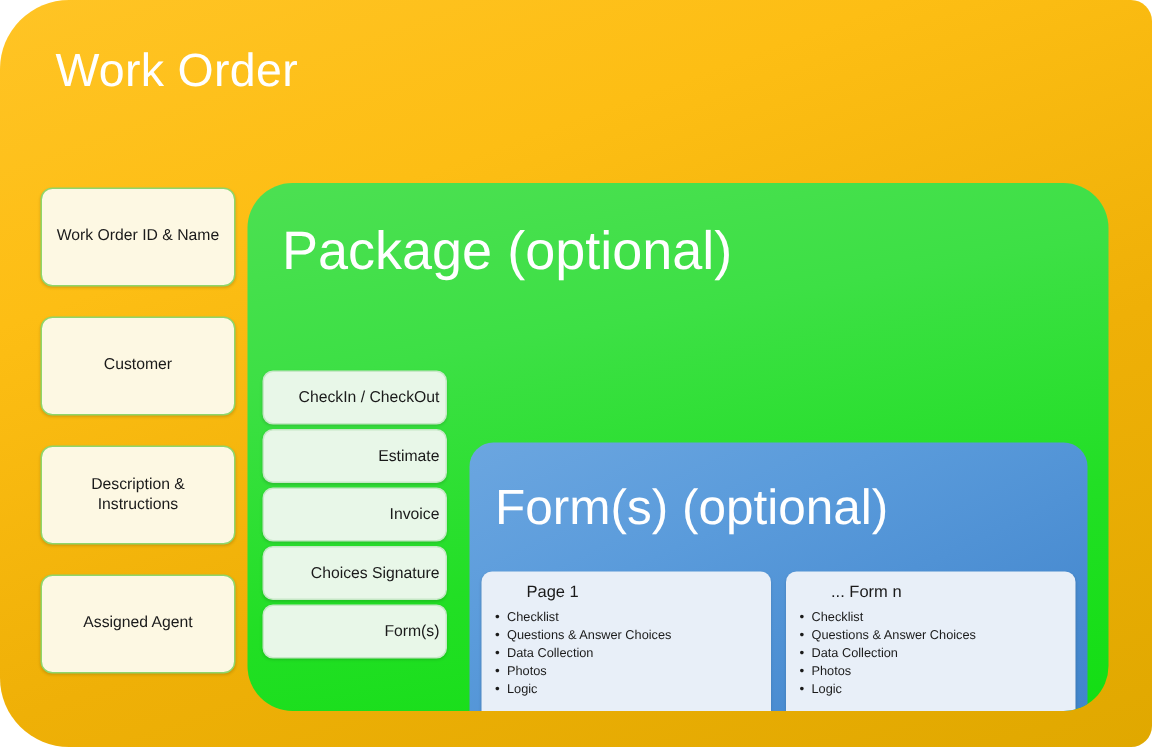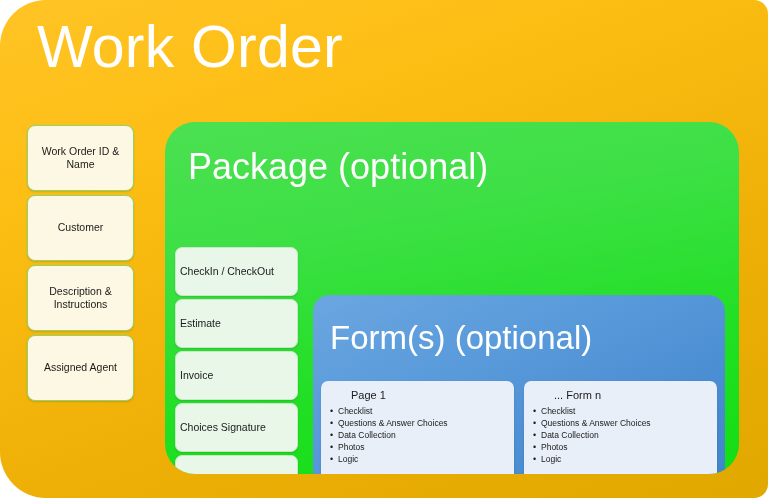--- a/index.html
+++ b/index.html
@@ -23,37 +23,37 @@
     height: 498px;
     border-radius: 46px 14px 14px 46px;
     background: linear-gradient(160deg, #FFC425 0%, #FDBE14 28%, #EFB007 62%, #E0A800 100%);
     box-sizing: border-box;
     overflow: hidden;
   }
   #work-order-title {
     position: absolute;
     left: 37px;
     top: 18px;
-    font-size: 59px;
+    font-size: 31px;
     line-height: 58px;
     color: #ffffff;
     font-weight: normal;
     letter-spacing: 0.2px;
     white-space: nowrap;
   }
 
   
   #work-order-attributes {
     position: absolute;
     left: 27px;
     top: 125px;
-    width: 107px;
+    width: 130px;
     display: flex;
     flex-direction: column;
-    gap: 4px;
+    gap: 20px;
   }
   .attr-box {
     height: 66px;
     border-radius: 8px;
     background: #FDF8E3;
     border: 1px solid #8FD66A;
     box-sizing: border-box;
     display: flex;
     align-items: center;
     justify-content: center;
@@ -91,28 +91,28 @@
   #package-features {
     position: absolute;
     left: 10px;
     top: 125px;
     width: 123px;
     display: flex;
     flex-direction: column;
     gap: 3px;
   }
   .feature-box {
-    height: 49px;
+    height: 36px;
     border-radius: 7px;
     background: #E8F7E8;
     border: 1px solid #C6E8C6;
     box-sizing: border-box;
     display: flex;
     align-items: center;
-    justify-content: flex-start;
+    justify-content: flex-end;
     text-align: center;
     font-size: 10.5px;
     line-height: 13px;
     color: #1a1a1a;
     padding: 14px 4px;
     box-shadow: 0 1px 2px rgba(0,0,0,0.13);
   }
 
   
   #forms-panel {

